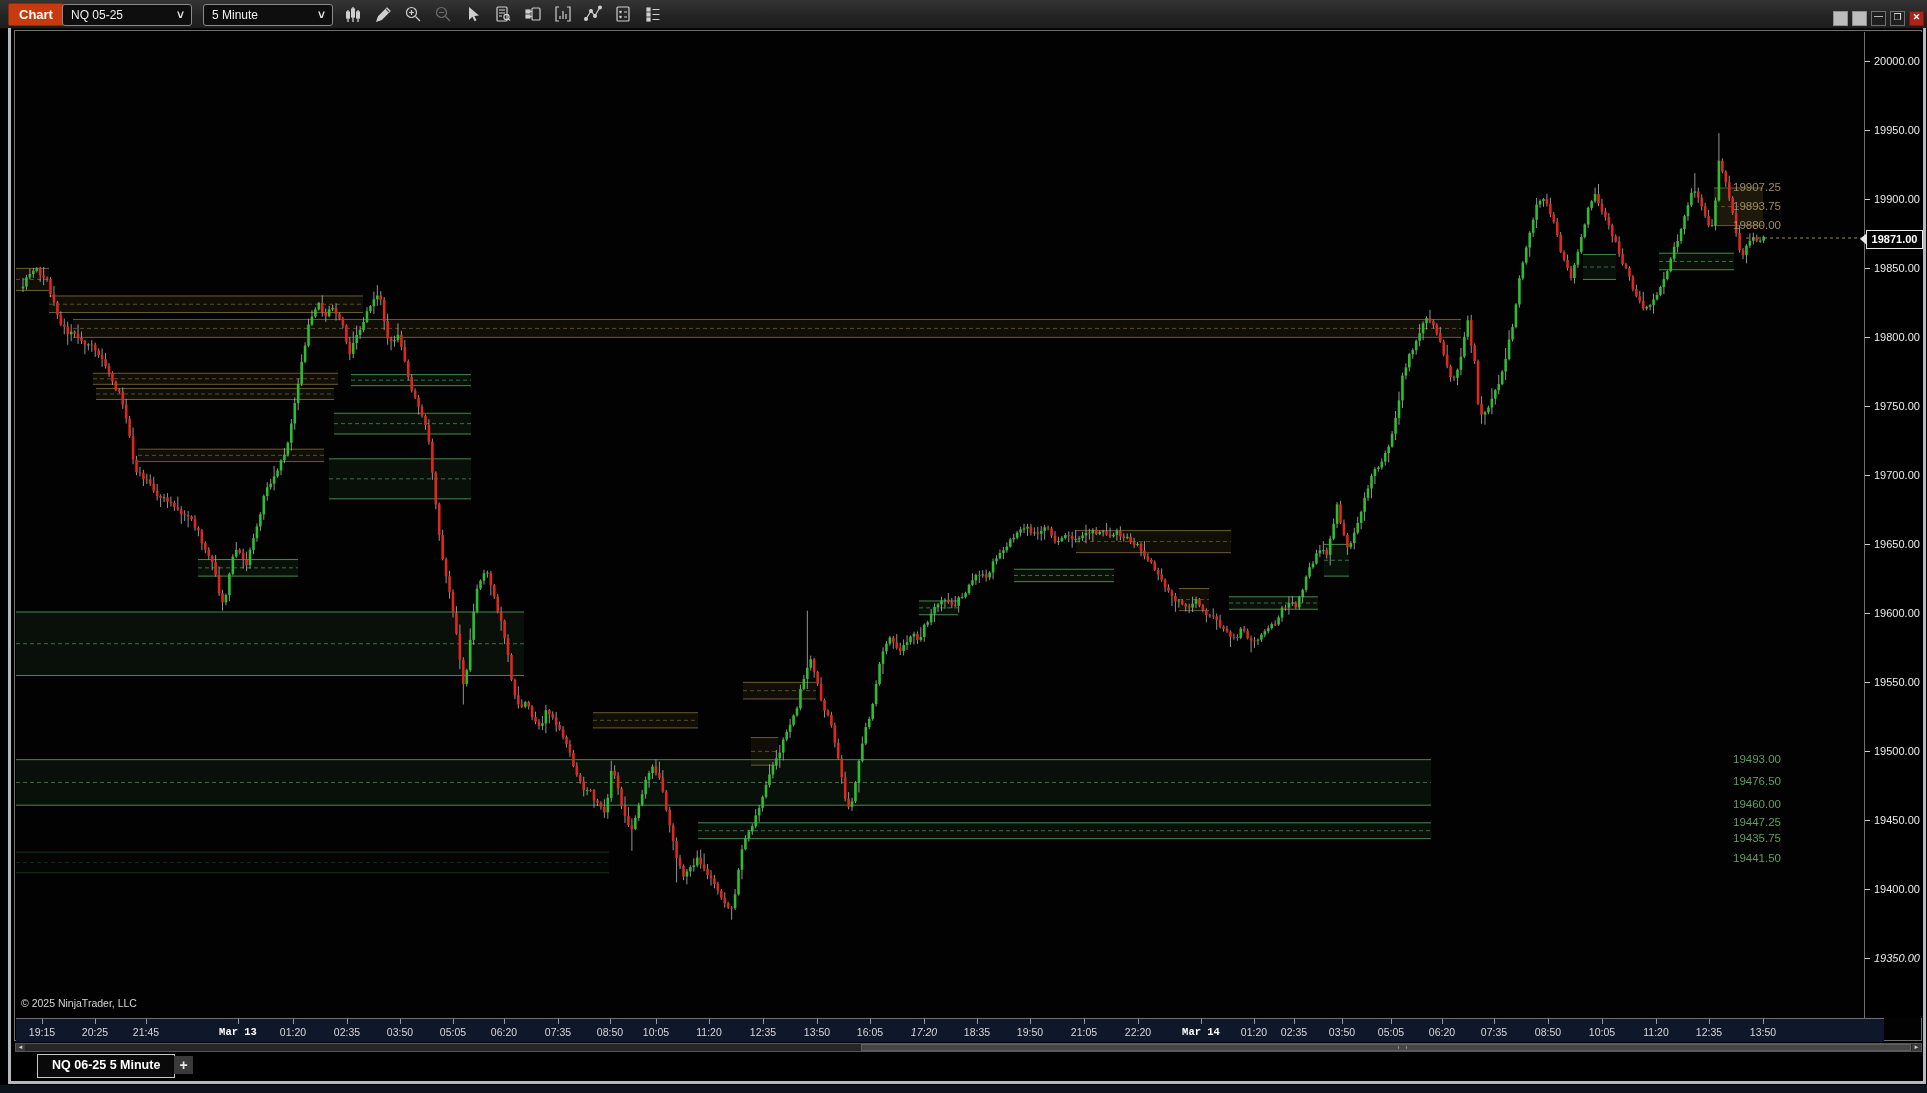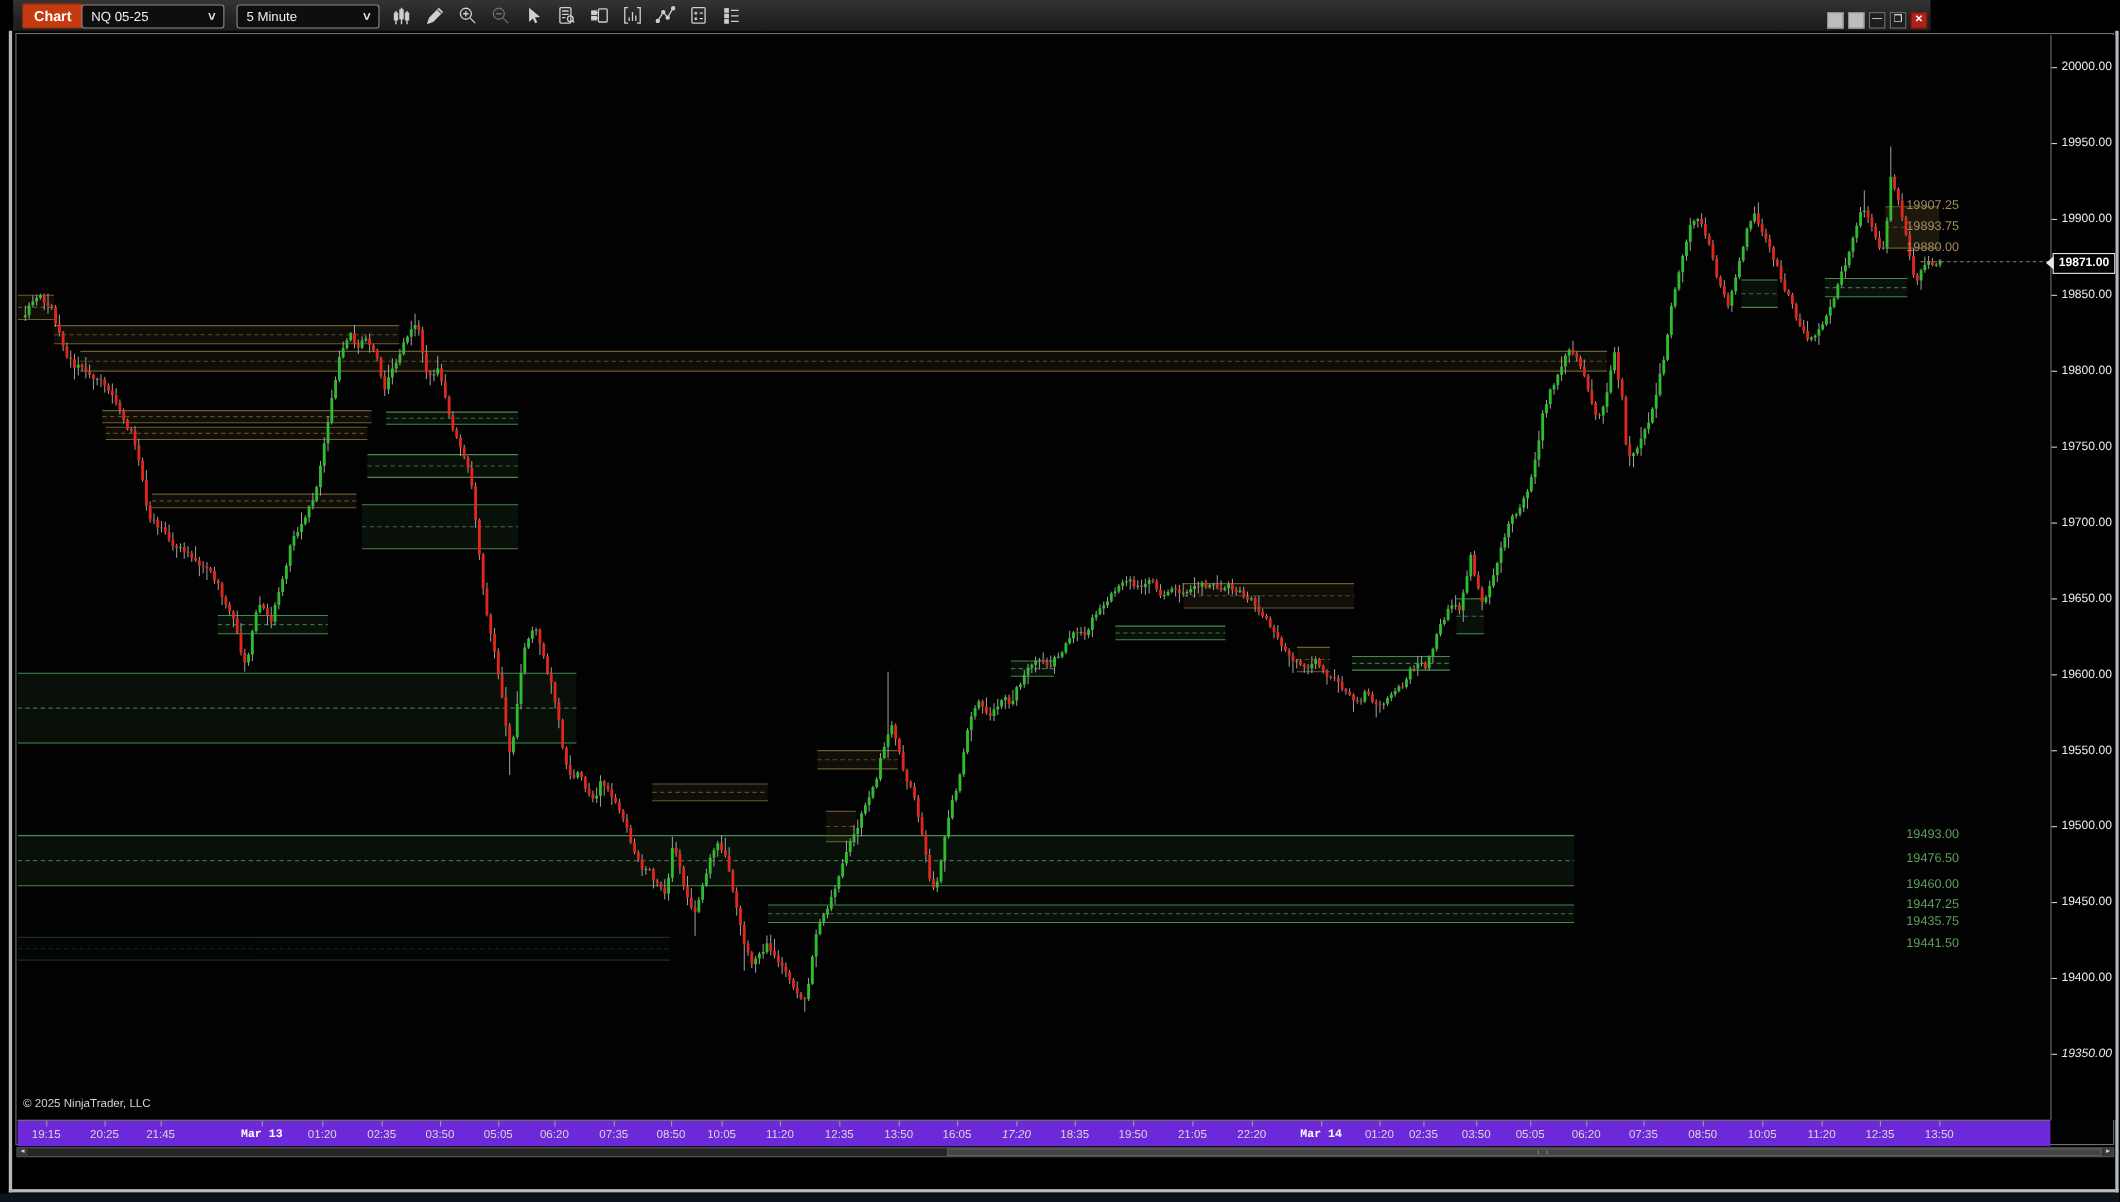--- a/index.html
+++ b/index.html
@@ -1,19 +1,19 @@
 <!DOCTYPE html>
 <html><head>
 <meta charset="utf-8">
 <style>
   html,body{margin:0;padding:0;background:#000;}
   #app{position:relative;width:1927px;height:1093px;background:#000;overflow:hidden;
        font-family:"Liberation Sans",sans-serif;-webkit-font-smoothing:antialiased;}
   
-  #titlebar{position:absolute;left:12px;top:0;width:1743px;height:28px;
+  #titlebar{position:absolute;left:0;top:0;width:1927px;height:28px;
     background:linear-gradient(#343434,#232323 60%,#1d1d1d);border-bottom:1px solid #090909;}
   #chart-btn{position:absolute;left:8px;top:3px;height:21px;padding:0 10px;
     background:#c63a10;border:1px solid #8a2a0c;color:#fff;font-size:13px;font-weight:bold;
     line-height:21px;border-radius:2px;}
   .dd{position:absolute;top:4px;height:20px;background:#0e0e0e;border:1px solid #8a8a8a;
     border-radius:3px;color:#f0f0f0;font-size:12px;line-height:20px;padding-left:8px;}
   #dd-instrument{left:62px;width:120px;}
   #dd-interval{left:203px;width:120px;}
   .dd .chev{position:absolute;right:7px;top:0;color:#e8e8e8;font-size:12px;font-weight:bold;}
   #iconrow{position:absolute;left:341px;top:2px;height:24px;display:flex;gap:6px;}
@@ -37,21 +37,21 @@
   #price-axis{position:absolute;left:1849px;top:1px;width:58px;height:986px;
     border-left:1px solid #6f6f6f;background:#000;}
   .ptick-dash{position:absolute;left:0;width:5px;height:1px;background:#cfcfcf;}
   .ptick-label{position:absolute;left:9px;font-size:11px;color:#ececec;white-space:nowrap;}
   #price-marker{position:absolute;left:1px;top:0;width:55px;height:17px;background:#000;
     border:1px solid #e8e8e8;color:#fff;font-size:11px;font-weight:bold;text-align:center;
     line-height:16px;}
   #price-marker:before{content:"";position:absolute;left:-7px;top:2px;border-top:6px solid transparent;
     border-bottom:6px solid transparent;border-right:7px solid #e8e8e8;}
   #time-axis{position:absolute;left:1px;top:987px;width:1848px;height:23px;
-    border-top:1px solid #6f6f6f;background:#6d28d9;}
+    border-top:1px solid #6f6f6f;background:#0f172a;padding-left:20px;}
   .ttick{position:absolute;top:0;width:1px;height:5px;background:#9a9a9a;}
   .tlabel{position:absolute;top:7px;transform:translateX(-50%);font-size:10.5px;color:#d8d8d8;white-space:nowrap;}
   .tlabel.date{color:#fff;font-weight:bold;font-family:Liberation Mono, monospace;}
   #copyright{position:absolute;left:6px;top:966px;font-size:10.5px;color:#d5d5d5;}
   .zlabel{position:absolute;width:72px;text-align:right;font-size:11.5px;}
   .zlabel.supply{color:#a08a5f;}
   .zlabel.demand{color:#5f9f5f;}
   
   #scrollbar{position:absolute;left:15px;top:1043px;width:1907px;height:9px;background:#262626;
     border:1px solid #555;box-sizing:border-box;}
@@ -1413,14 +1413,18 @@
   </div>
 
   <div id="scrollbar">
     <div class="sb-arrow" id="sb-left">◄</div>
     <div id="sb-thumb">
       <div id="sb-grip"></div>
     </div>
     <div class="sb-arrow" id="sb-right">►</div>
   </div>
 
+  <div id="tabbar">
+    <div id="tab-active">NQ 06-25 5 Minute</div>
+    <div id="tab-add">+</div>
+  </div>
 
 </div>
 
 </body></html>

